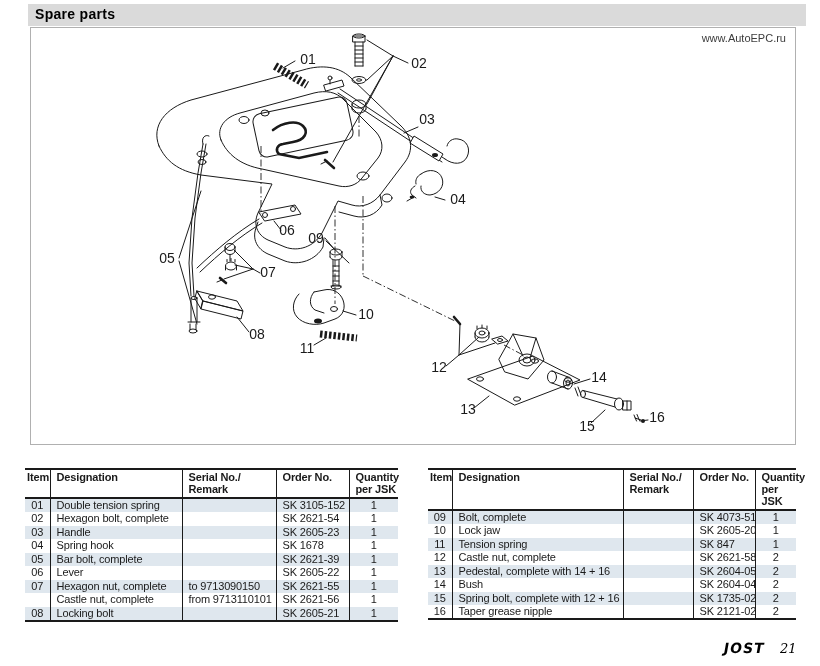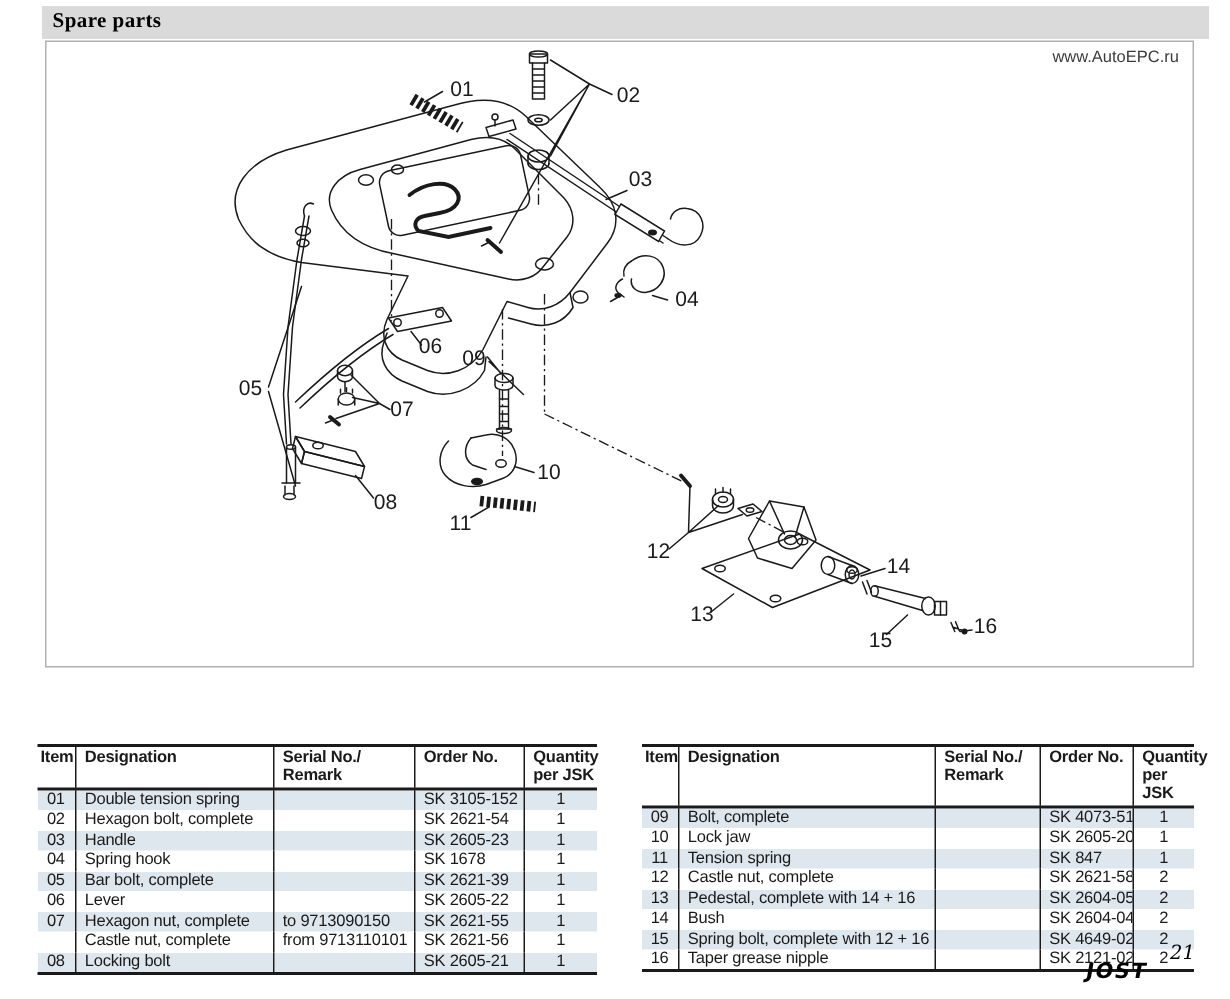--- a/index.html
+++ b/index.html
@@ -9,62 +9,62 @@
     --border:#b0b0b0;
     --paper:#ffffff;
   }
   *{box-sizing:border-box;margin:0;padding:0;}
   html,body{width:820px;height:666px;background:var(--paper);
     font-family:"Liberation Sans",sans-serif;color:var(--ink);}
   .page{position:relative;width:820px;height:666px;overflow:hidden;}
 
   
   .title-bar{position:absolute;left:28px;top:4px;width:778px;height:22px;
-    background:var(--title-bar);font-family:Liberation Serif, serif;}
+    background:var(--title-bar);}
   .title-bar h1{font-size:14px;font-weight:bold;line-height:21px;
     padding-left:7px;letter-spacing:.3px;color:#000;}
 
   
   .diagram-box{position:absolute;left:30px;top:27px;width:766px;height:418px;
     border:1px solid var(--border);background:#fff;}
   .watermark{position:absolute;top:4px;right:9px;font-size:11px;color:#3c3c3c;}
   .diagram-box svg{position:absolute;left:0;top:0;width:764px;height:416px;}
   svg .ln{stroke:var(--ink);stroke-width:1;fill:none;stroke-linecap:round;stroke-linejoin:round;}
   svg .dd{stroke:var(--ink);stroke-width:0.9;fill:none;stroke-dasharray:7,2.5,1.5,2.5;}
   svg .spring{stroke:var(--ink);stroke-width:8;fill:none;stroke-dasharray:2.5,2;}
   svg .spring2{stroke:var(--ink);stroke-width:7;fill:none;stroke-dasharray:2.5,2;}
   svg .fill{fill:var(--ink);stroke:none;}
   svg .wht{fill:#fff;stroke:var(--ink);stroke-width:1;}
   svg .thick{stroke:var(--ink);stroke-width:2.6;fill:none;stroke-linecap:round;}
   svg text.lbl{font-family:"Liberation Sans",sans-serif;font-size:14px;fill:var(--ink);
     text-anchor:middle;}
 
   
   table.parts{position:absolute;top:468px;border-collapse:collapse;table-layout:fixed;
-    font-size:11px;letter-spacing:-0.15px;margin-top:28px;}
+    font-size:11px;letter-spacing:-0.15px;}
   table.parts.left{left:25px;width:373px;}
   table.parts.right{left:428px;width:368px;}
   table.parts{border-top:2px solid var(--ink);}
   table.parts thead tr{border-bottom:2px solid var(--ink);}
   table.parts tbody tr:last-child{border-bottom:2px solid var(--ink);}
   table.parts th{font-weight:bold;text-align:left;vertical-align:top;
     padding:1px 0 2px 6px;white-space:pre-line;line-height:12px;height:24px;}
   table.parts th.c-item{padding-left:2px;}
   table.parts td{height:13.5px;line-height:13px;padding:0 0 0 6px;overflow:hidden;
     white-space:nowrap;}
   table.parts td.c-item{text-align:center;padding:0;}
   table.parts td.c-qty{text-align:center;padding:0;}
   table.parts th:nth-child(n+2),table.parts td:nth-child(n+2){border-left:1px solid var(--ink);}
   table.parts tr.alt{background:var(--row-shade);}
 
   
   .jost-logo{position:absolute;left:724px;top:640px;font-size:14px;font-weight:900;
     letter-spacing:1px;transform:skewX(-10deg);color:#000;
     font-family:"DejaVu Sans",sans-serif;}
-  .page-number{position:absolute;left:780px;top:628px;font-size:13px;font-style:italic;
+  .page-number{position:absolute;left:780px;top:641px;font-size:13px;font-style:italic;
     font-family:"DejaVu Serif",serif;color:#000;}
 </style>
 </head>
 <body>
 
 <div class="page">
 
   <header class="title-bar">
     <h1>Spare parts</h1>
   </header>
@@ -408,21 +408,21 @@
           <td class="c-item">14</td>
           <td>Bush</td>
           <td></td>
           <td>SK 2604-04</td>
           <td class="c-qty">2</td>
         </tr>
       <tr class="alt">
           <td class="c-item">15</td>
           <td>Spring bolt, complete with 12 + 16</td>
           <td></td>
-          <td>SK 4649-02</td>
+          <td>SK 1735-02</td>
           <td class="c-qty">2</td>
         </tr>
       <tr>
           <td class="c-item">16</td>
           <td>Taper grease nipple</td>
           <td></td>
           <td>SK 2121-02</td>
           <td class="c-qty">2</td>
         </tr>
     </tbody>

